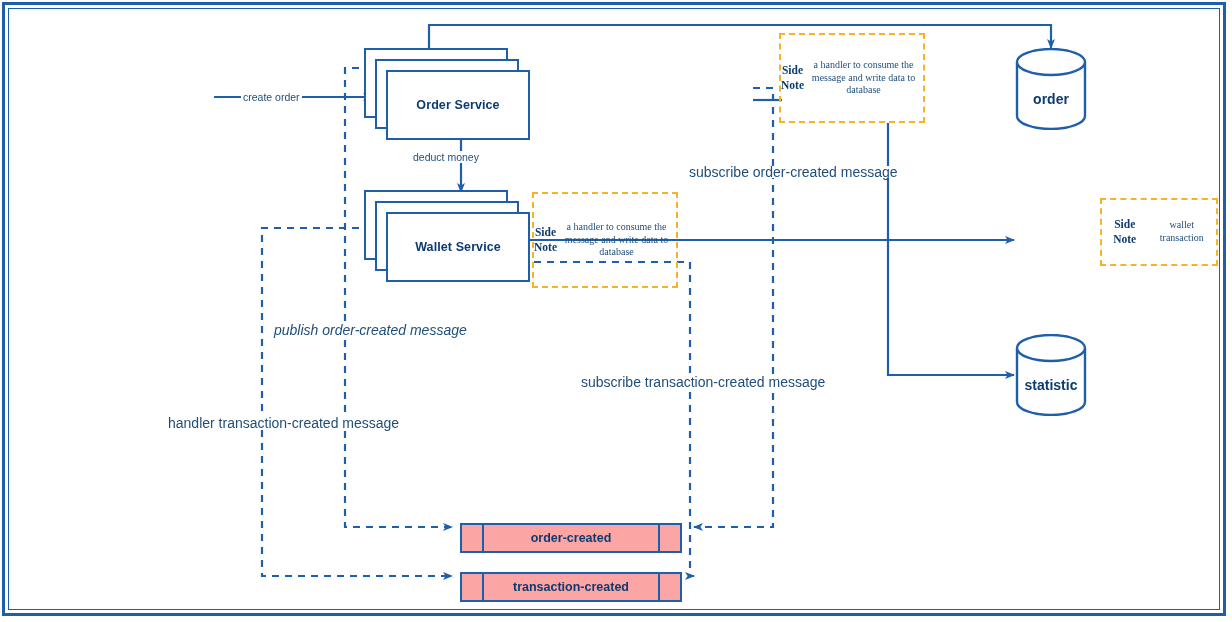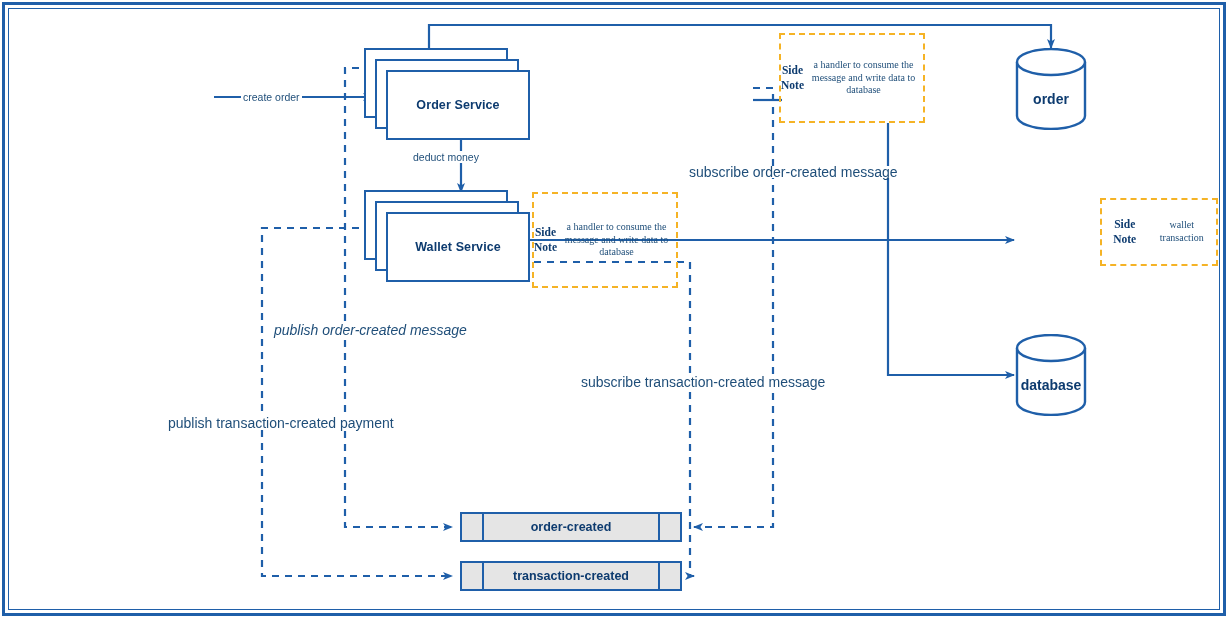--- a/index.html
+++ b/index.html
@@ -73,25 +73,26 @@
     left: 0;
     width: 100%;
     text-align: center;
     font-size: 14px;
     font-weight: bold;
     color: #0d3b6f;
   }
   
   .queue {
     position: absolute;
-    background: #e5e5e5;
+    background: #fca5a5;
     border: 2.5px solid #1f5fa9;
     box-sizing: border-box;
     display: flex;
     align-items: stretch;
+    margin-top: 11px;
   }
   .queue .cap {
     width: 22px;
     flex: 0 0 22px;
     border-right: 2.5px solid #1f5fa9;
     box-sizing: border-box;
   }
   .queue .cap.right {
     border-right: none;
     border-left: 2.5px solid #1f5fa9;
@@ -206,21 +207,21 @@
     </svg>
     <div class="db-label" style="top:43px;">order</div>
   </div>
 
 
   <div class="db" style="left:1015px; top:334px; width:72px; height:82px;">
     <svg class="cyl-svg" width="72" height="82" viewBox="0 0 72 82" xmlns="http://www.w3.org/2000/svg">
       <path d="M2,14 L2,68 A34,13 0 0 0 70,68 L70,14" fill="#ffffff" stroke="#1f5fa9" stroke-width="2.4"></path>
       <ellipse cx="36" cy="14" rx="34" ry="13" fill="#ffffff" stroke="#1f5fa9" stroke-width="2.4"></ellipse>
     </svg>
-    <div class="db-label" style="top:43px;">database</div>
+    <div class="db-label" style="top:43px;">statistic</div>
   </div>
 
   <div class="queue" style="left:460px; top:512px; width:222px; height:30px;">
     <div class="cap"></div>
     <div class="qname">order-created</div>
     <div class="cap right"></div>
   </div>
 
   <div class="queue" style="left:460px; top:561px; width:222px; height:30px;">
     <div class="cap"></div>
@@ -246,15 +247,15 @@
   <div class="edge-label" style="left:241px; top:91px;">create order</div>
 
   <div class="edge-label" style="left:411px; top:151px;">deduct money</div>
 
   <div class="edge-label small" style="left:687px; top:166px;">subscribe order-created message</div>
 
   <div class="edge-label small" style="left:272px; top:324px;font-style:italic;">publish order-created message</div>
 
   <div class="edge-label small" style="left:563px; top:376px;margin-left:16px;">subscribe transaction-created message</div>
 
-  <div class="edge-label small" style="left:166px; top:417px;">publish transaction-created payment</div>
+  <div class="edge-label small" style="left:166px; top:417px;">handler transaction-created message</div>
 
 </div>
 
 </body></html>

